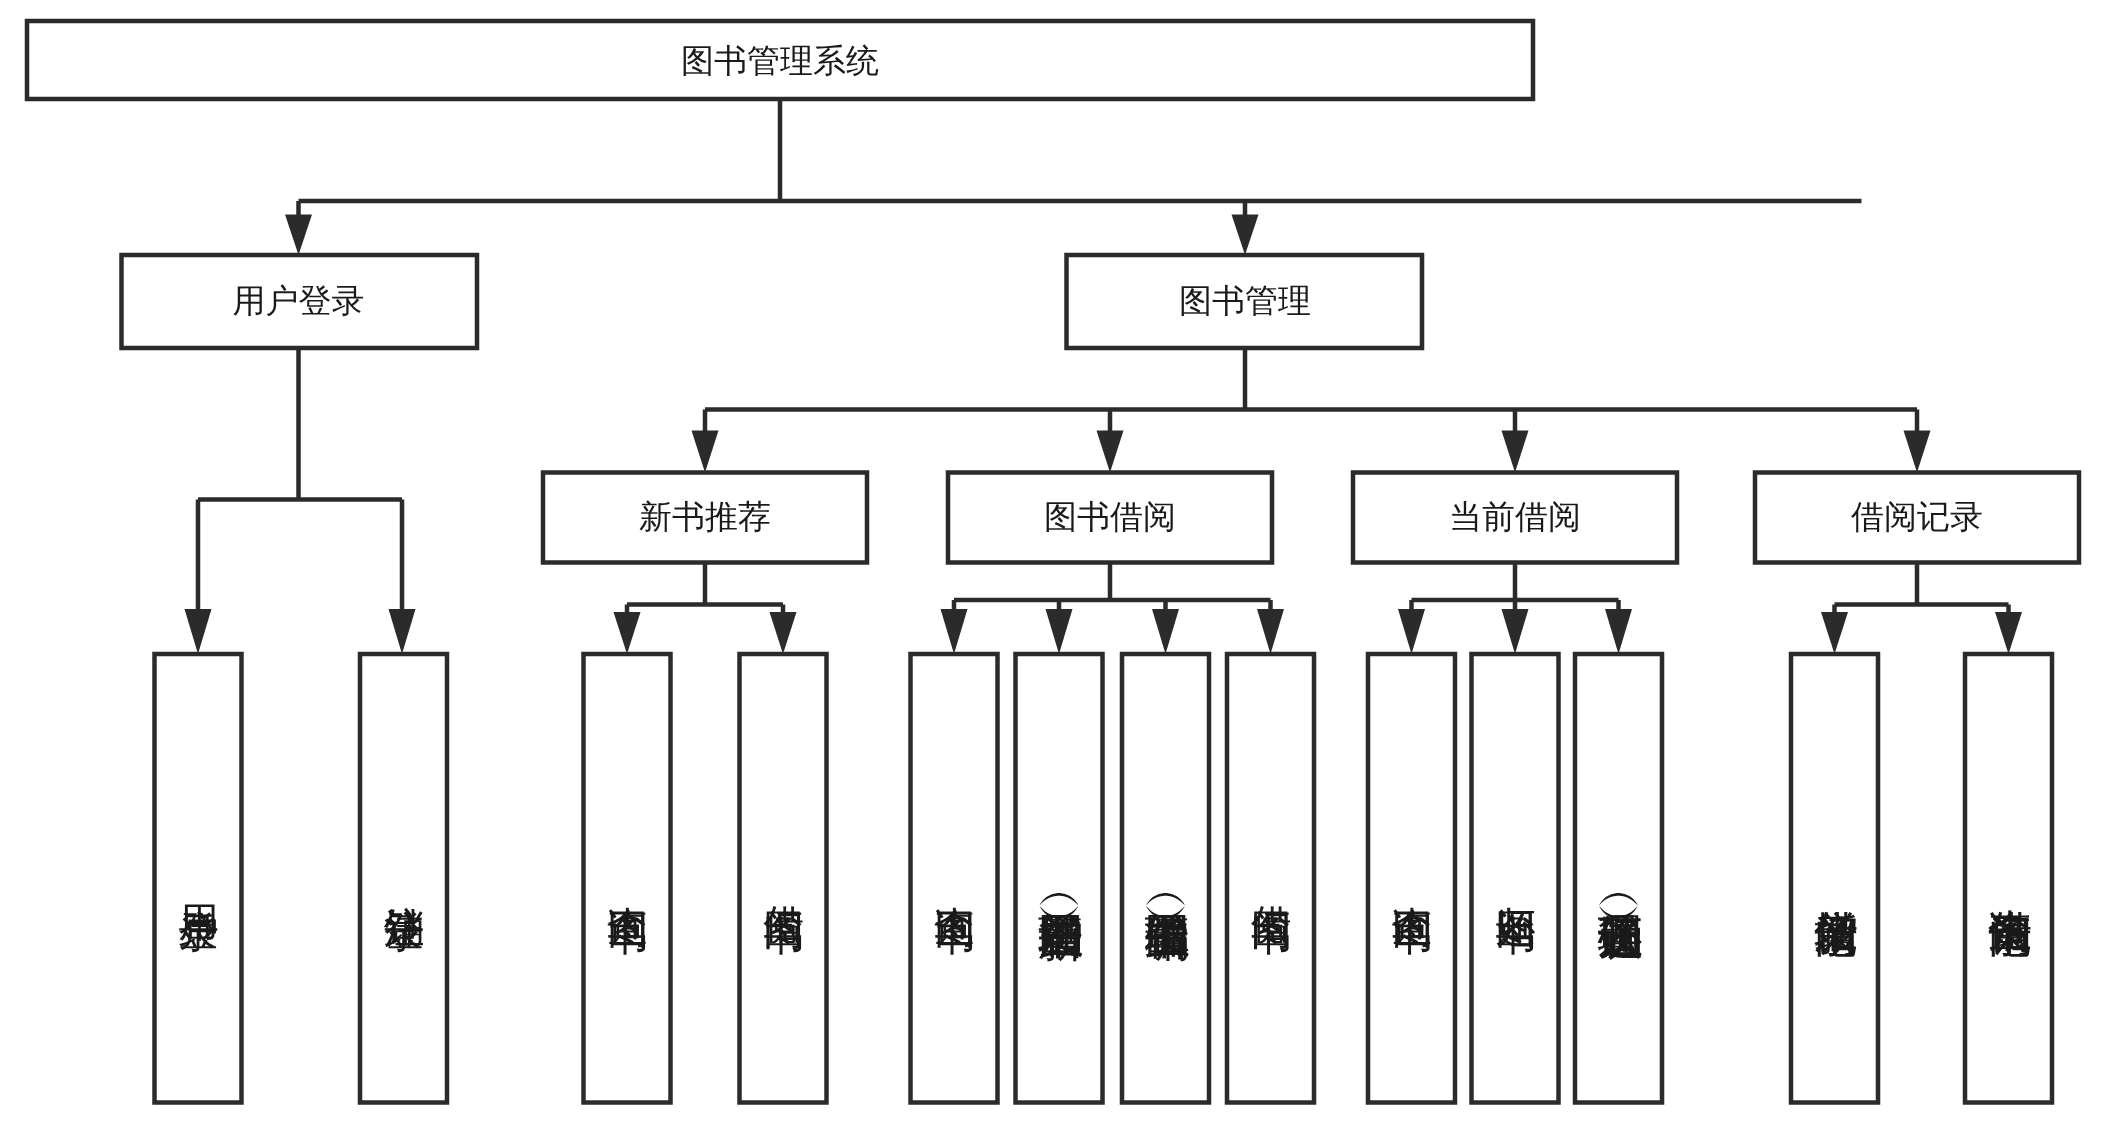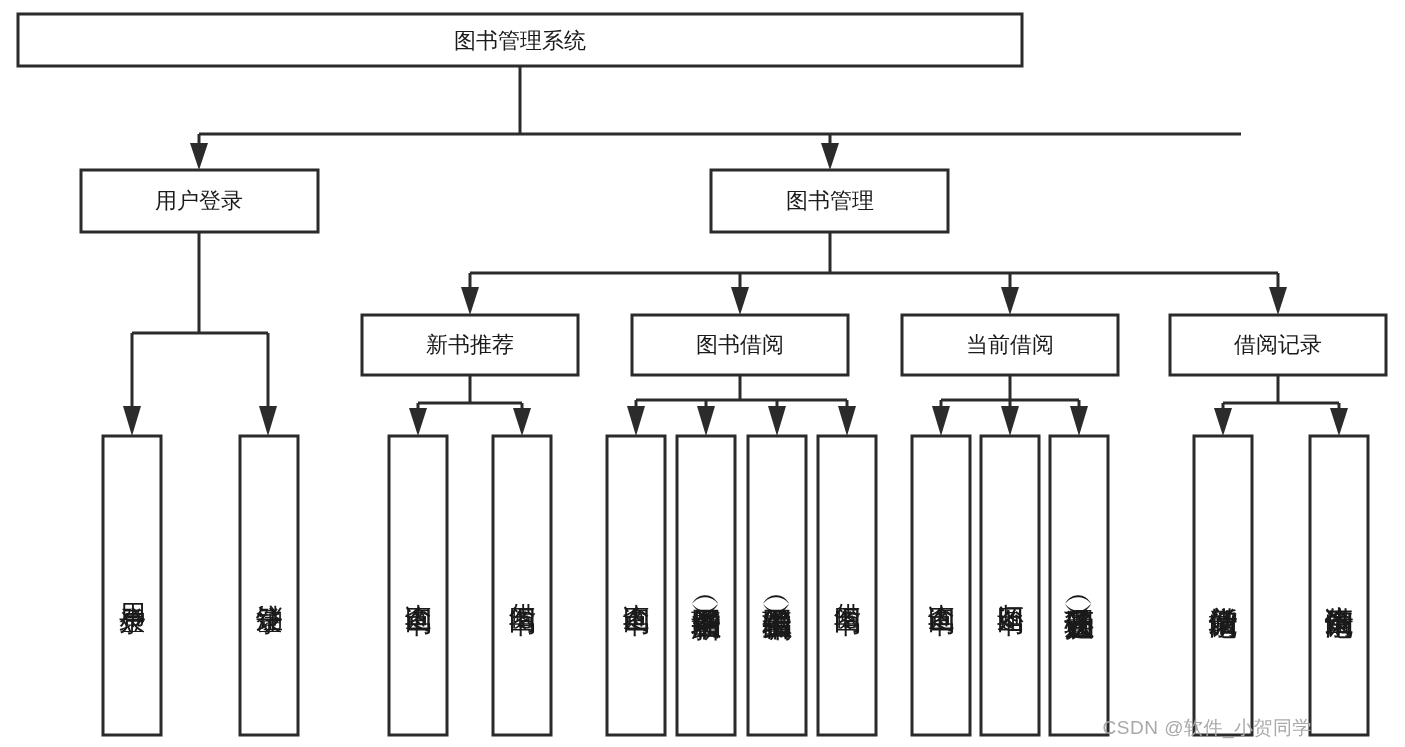--- a/index.html
+++ b/index.html
@@ -219,15 +219,14 @@
   <div class="leaf-label" style="left:748px; top:440px; width:58px; height:291px; font-size:30px; letter-spacing:0px;">编辑图书（管理员）</div>
   <div class="leaf-label" style="left:818px; top:436px; width:58px; height:299px; font-size:27px;">借阅图书</div>
 
   <div class="leaf-label" style="left:912px; top:436px; width:58px; height:299px; font-size:27px;">查询图书</div>
   <div class="leaf-label" style="left:981px; top:436px; width:58px; height:299px; font-size:27px;">归还图书</div>
   <div class="leaf-label" style="left:1050px; top:440px; width:58px; height:291px; font-size:30px; letter-spacing:0px;">确认归还（管理员）</div>
 
   <div class="leaf-label" style="left:1194px; top:436px; width:58px; height:299px; font-size:29px; letter-spacing:1px;">新增借阅记录</div>
   <div class="leaf-label" style="left:1310px; top:436px; width:58px; height:299px; font-size:29px; letter-spacing:1px;">查询借阅记录</div>
 
-  <div class="watermark">CSDN @软件_小贺同学</div>
 
 </div>
 
 </body></html>

